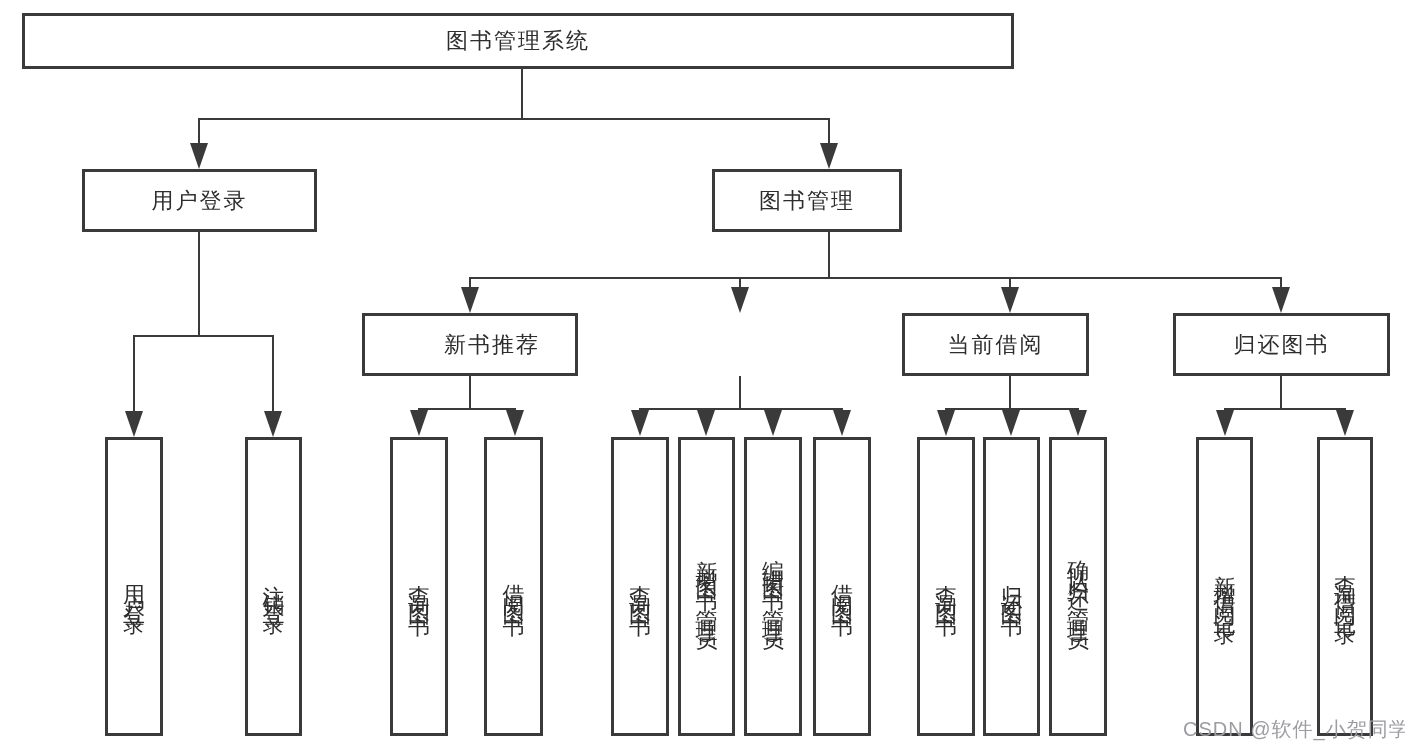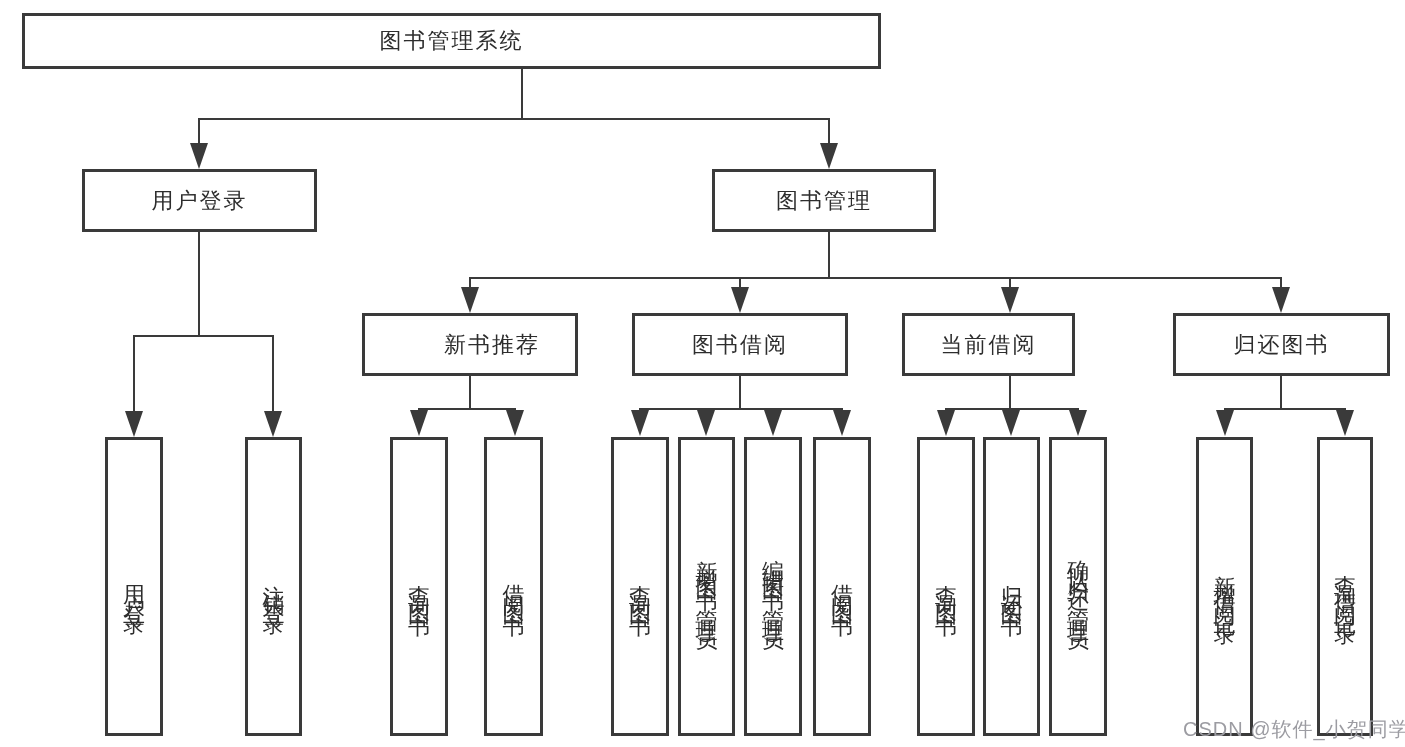--- a/index.html
+++ b/index.html
@@ -54,35 +54,35 @@
     color:#9c9ca2;
     white-space:nowrap;
     z-index:5;
   }
 </style>
 </head>
 <body>
 
 <div class="canvas">
 
-  <div class="node" style="left:22px;top:13px;width:859px;height:56px;">
+  <div class="node" style="left:22px;top:13px;width:992px;height:56px;">
     <span>图书管理系统</span>
   </div>
 
   <div class="vline" style="left:521px;top:69px;height:49px;"></div>
   <div class="hline" style="left:198px;top:118px;width:632px;"></div>
   <div class="vline" style="left:198px;top:118px;height:28px;"></div>
   <div class="arrow" style="left:190px;top:143px;"></div>
   <div class="vline" style="left:828px;top:118px;height:28px;"></div>
   <div class="arrow" style="left:820px;top:143px;"></div>
 
   <div class="node" style="left:82px;top:169px;width:235px;height:63px;">
     <span>用户登录</span>
   </div>
-  <div class="node" style="left:712px;top:169px;width:224px;height:63px;">
+  <div class="node" style="left:712px;top:169px;width:190px;height:63px;">
     <span>图书管理</span>
   </div>
 
   <div class="vline" style="left:198px;top:232px;height:103px;"></div>
   <div class="hline" style="left:133px;top:335px;width:141px;"></div>
   <div class="vline" style="left:133px;top:335px;height:76px;"></div>
   <div class="arrow" style="left:125px;top:411px;"></div>
   <div class="vline" style="left:272px;top:335px;height:76px;"></div>
   <div class="arrow" style="left:264px;top:411px;"></div>
 
@@ -93,24 +93,21 @@
   <div class="vline" style="left:739px;top:277px;height:12px;"></div>
   <div class="arrow" style="left:731px;top:287px;"></div>
   <div class="vline" style="left:1009px;top:277px;height:12px;"></div>
   <div class="arrow" style="left:1001px;top:287px;"></div>
   <div class="vline" style="left:1280px;top:277px;height:12px;"></div>
   <div class="arrow" style="left:1272px;top:287px;"></div>
 
   <div class="node" style="left:362px;top:313px;width:216px;height:63px;padding-left:44px;">
     <span>新书推荐</span>
   </div>
-  <div class="node" style="left:632px;top:313px;width:216px;height:63px;">
-    <span>图书借阅</span>
-  </div>
-  <div class="node" style="left:902px;top:313px;width:173px;height:63px;">
+  <div class="node" style="left:902px;top:313px;width:187px;height:63px;">
     <span>当前借阅</span>
   </div>
   <div class="node" style="left:1173px;top:313px;width:217px;height:63px;">
     <span>归还图书</span>
   </div>
 
   <div class="vline" style="left:469px;top:376px;height:32px;"></div>
   <div class="hline" style="left:418px;top:408px;width:98px;"></div>
   <div class="arrow" style="left:410px;top:410px;"></div>
   <div class="arrow" style="left:506px;top:410px;"></div>

